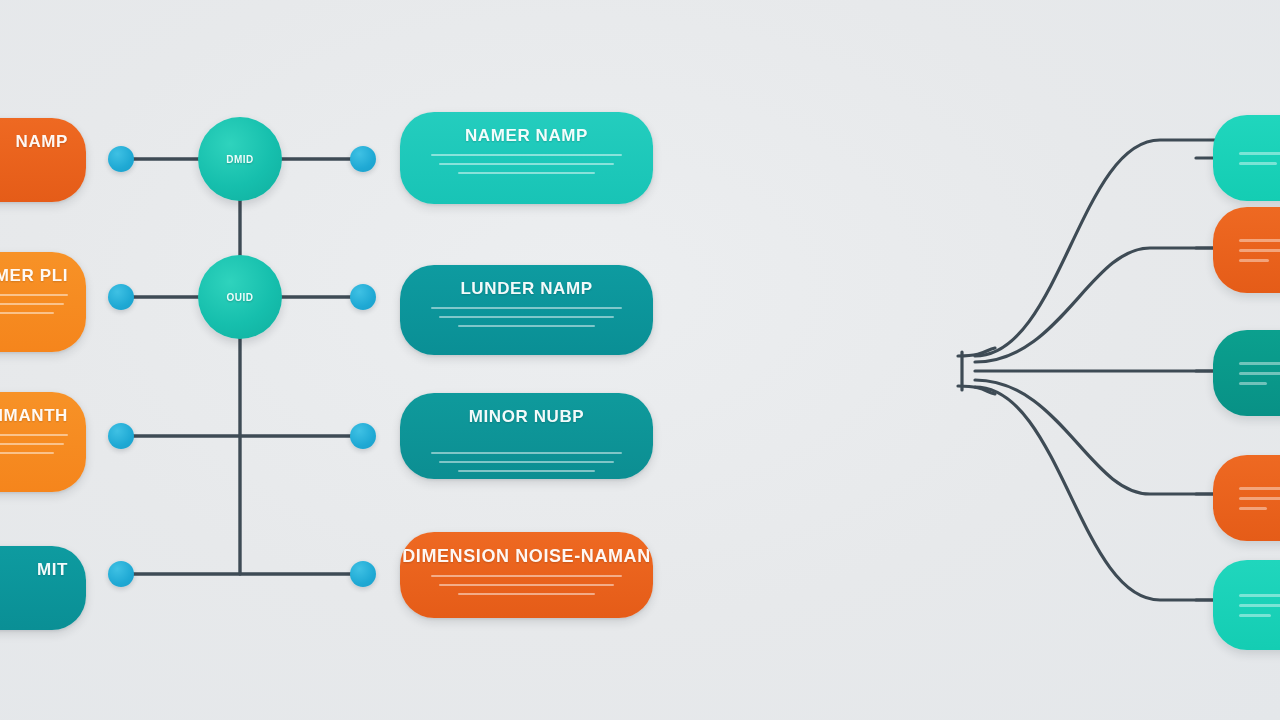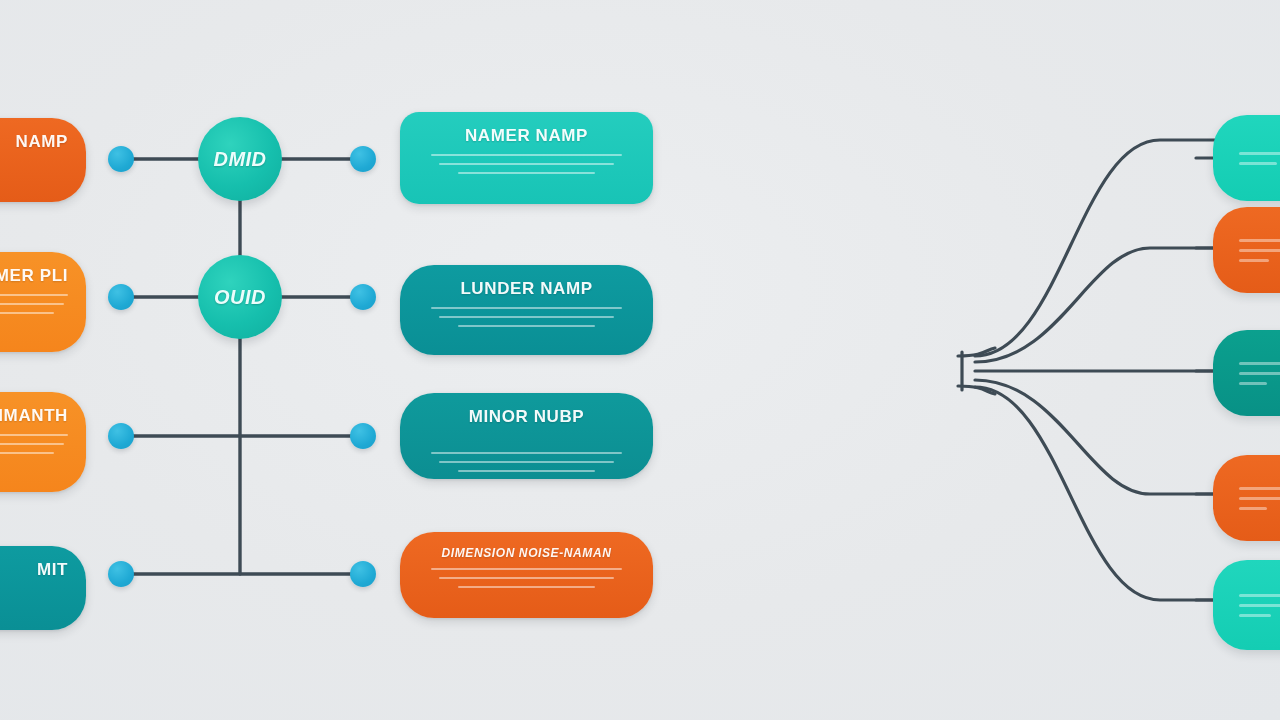--- a/index.html
+++ b/index.html
@@ -66,45 +66,44 @@
     display: block;
     height: 2px;
     border-radius: 2px;
     background: rgba(255,255,255,0.48);
     width: 100%;
   }
   .card .lines i.short { width: 72%; }
   .card .lines i.mid   { width: 92%; }
 
   
-  .c-teal-light { background: linear-gradient(180deg,#24cdbe 0%,#18c4b6 100%); border-radius: 19px; }
+  .c-teal-light { background: linear-gradient(180deg,#24cdbe 0%,#18c4b6 100%); }
   .c-teal-dark  { background: linear-gradient(180deg,#0e9ba0 0%,#0a8f95 100%); margin-top: 12px; }
   .c-teal-mid   { background: linear-gradient(180deg,#0f9a9c 0%,#0c8e92 100%); }
   .c-orange     { background: linear-gradient(180deg,#ee6922 0%,#e55c18 100%); }
   .c-orange-lt  { background: linear-gradient(180deg,#f79227 0%,#f5851c 100%); }
   .c-mint       { background: linear-gradient(180deg,#20d6bd 0%,#14cdb3 100%); }
   .c-teal-deep  { background: linear-gradient(180deg,#0ba08e 0%,#089186 100%); }
 
   
   .circle {
     border-radius: 50%;
     display: flex;
     align-items: center;
     justify-content: center;
     background: radial-gradient(circle at 38% 32%, #2fd3bd 0%, #16bfad 55%, #0fae9e 100%);
     box-shadow: 0 4px 9px rgba(30,40,50,0.16);
   }
   .circle span {
-    font-size: 20px;
+    font-size: 10px;
     font-weight: bold;
     color: #ecfdfb;
     letter-spacing: 0.5px;
     filter: blur(0.4px);
     text-shadow: 0 1px 2px rgba(0,0,0,0.20);
-    font-style: italic;
   }
 
   
   .dot {
     border-radius: 50%;
     background: radial-gradient(circle at 36% 30%, #3fc1e4 0%, #1fa9d4 60%, #1b9ec9 100%);
     box-shadow: 0 2px 5px rgba(30,40,50,0.18);
   }
 
   
@@ -245,21 +244,21 @@
   <div class="node card c-teal-mid" style="left:400px; top:393px; width:253px; height:86px;gap:17px;">
     <div class="title">MINOR NUBP</div>
     <div class="lines">
       <i></i>
         <i class="mid"></i>
         <i class="short"></i>
     </div>
   </div>
 
   <div class="node card c-orange" style="left:400px; top:532px; width:253px; height:86px;">
-    <div class="title" style="font-size:12px;font-style:italic;">DIMENSION NOISE-NAMAN</div>
+    <div class="title" style="font-size:18px;">DIMENSION NOISE-NAMAN</div>
     <div class="lines">
       <i></i>
         <i class="mid"></i>
         <i class="short"></i>
     </div>
   </div>
 
 
   <div class="node stub c-mint" style="left:1213px; top:115px; width:120px; height:86px;">
     <i style="width:55%"></i>

